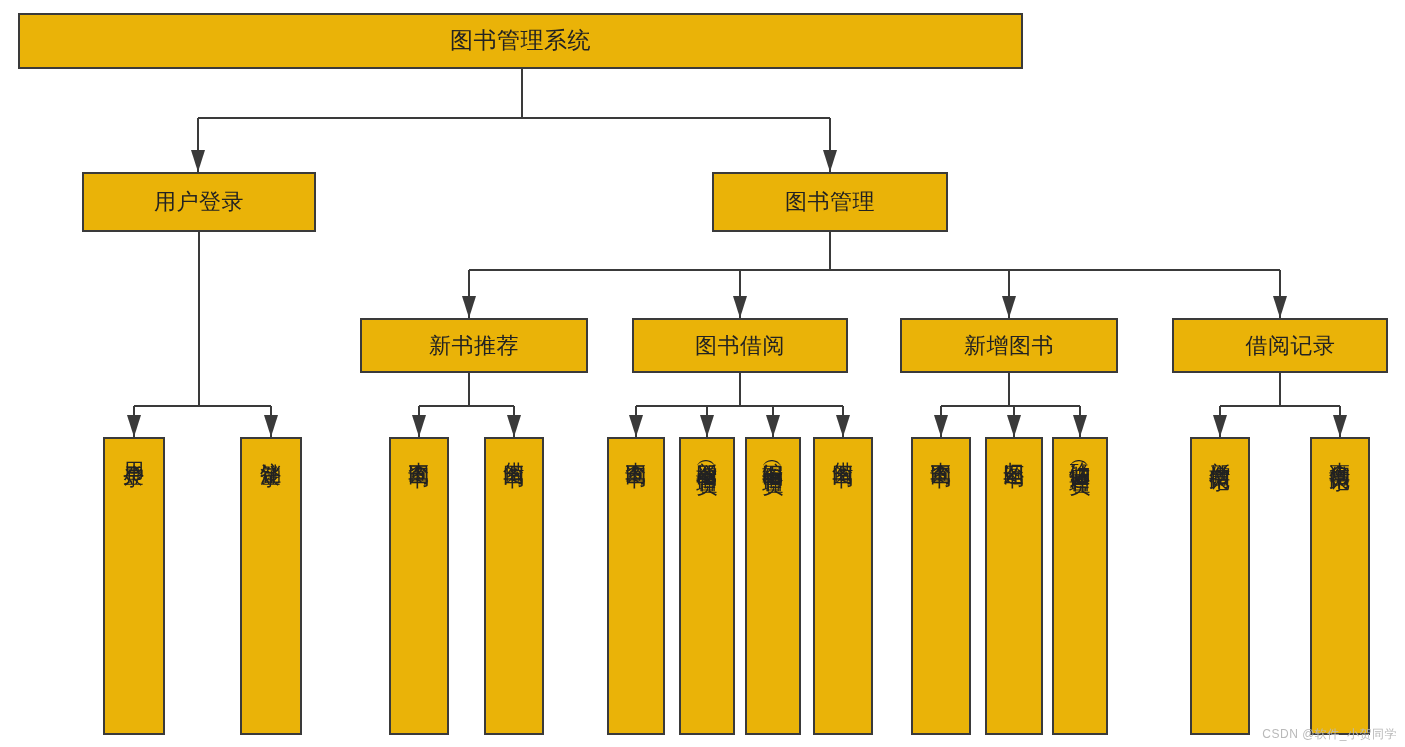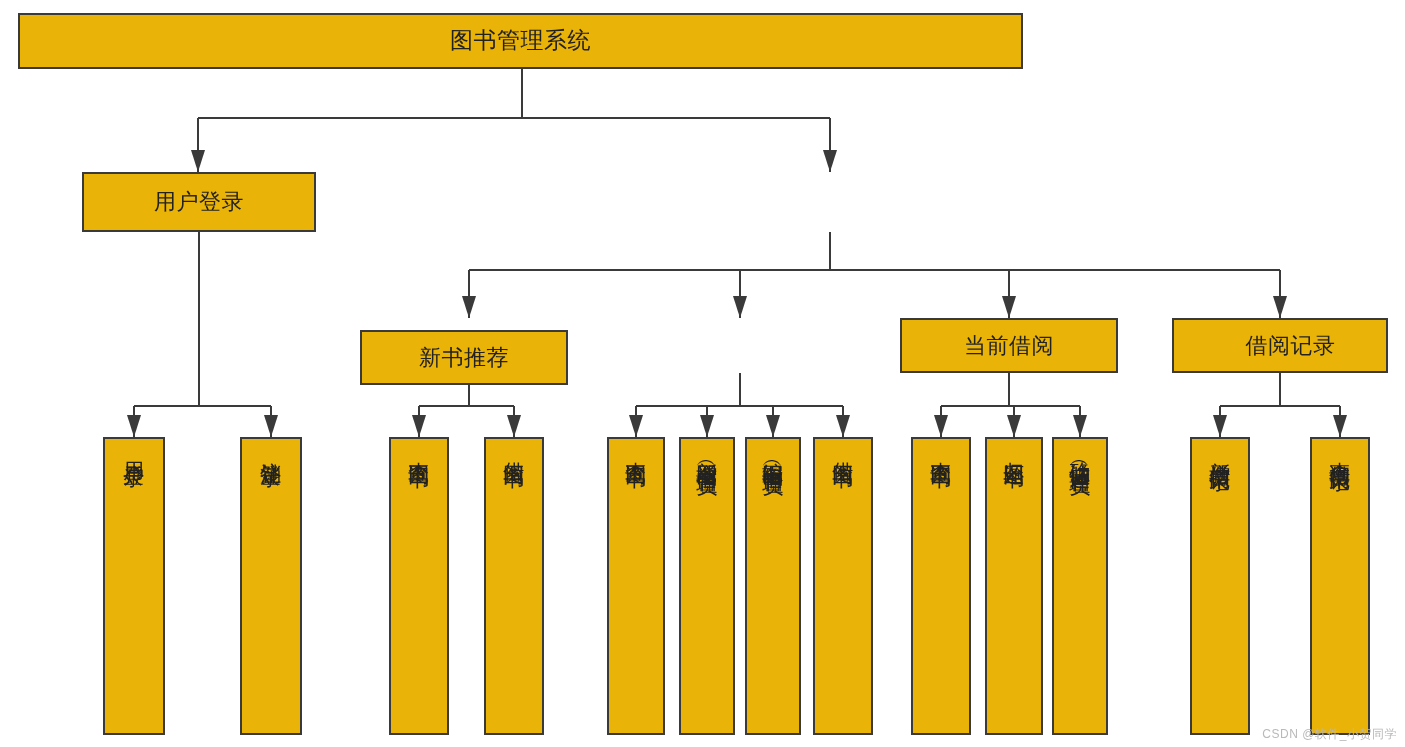--- a/index.html
+++ b/index.html
@@ -134,26 +134,32 @@
       <path d="M 1333 415 L 1347 415 L 1340 437 Z" fill="#3a3a3a"></path>
     </svg>
 
   <div class="node horiz root" style="left: 18px; top: 13px; width: 1005px; height: 56px;">
     <span class="node-label">图书管理系统</span>
   </div>
 
   <div class="node horiz" style="left: 82px; top: 172px; width: 234px; height: 60px;">
     <span class="node-label">用户登录</span>
   </div>
-
-  <div class="node horiz" style="left: 360px; top: 318px; width: 208px; height: 55px; margin-top: 12px;">
+  <div class="node horiz" style="left: 712px; top: 172px; width: 236px; height: 60px;">
+    <span class="node-label">图书管理</span>
+  </div>
+
+  <div class="node horiz" style="left: 360px; top: 318px; width: 228px; height: 55px;">
     <span class="node-label">新书推荐</span>
   </div>
+  <div class="node horiz" style="left: 632px; top: 318px; width: 216px; height: 55px;">
+    <span class="node-label">图书借阅</span>
+  </div>
   <div class="node horiz" style="left: 900px; top: 318px; width: 218px; height: 55px;">
-    <span class="node-label">当前借阅</span>
+    <span class="node-label">新增图书</span>
   </div>
   <div class="node horiz" style="left: 1172px; top: 318px; width: 216px; height: 55px; padding-left: 21px;">
     <span class="node-label">借阅记录</span>
   </div>
 
   <div class="node leaf" style="left: 103px; top: 437px; width: 62px; height: 298px;">
     <span class="node-label">用户登录</span>
   </div>
   <div class="node leaf" style="left: 240px; top: 437px; width: 62px; height: 298px;">
     <span class="node-label">注销登录</span>

